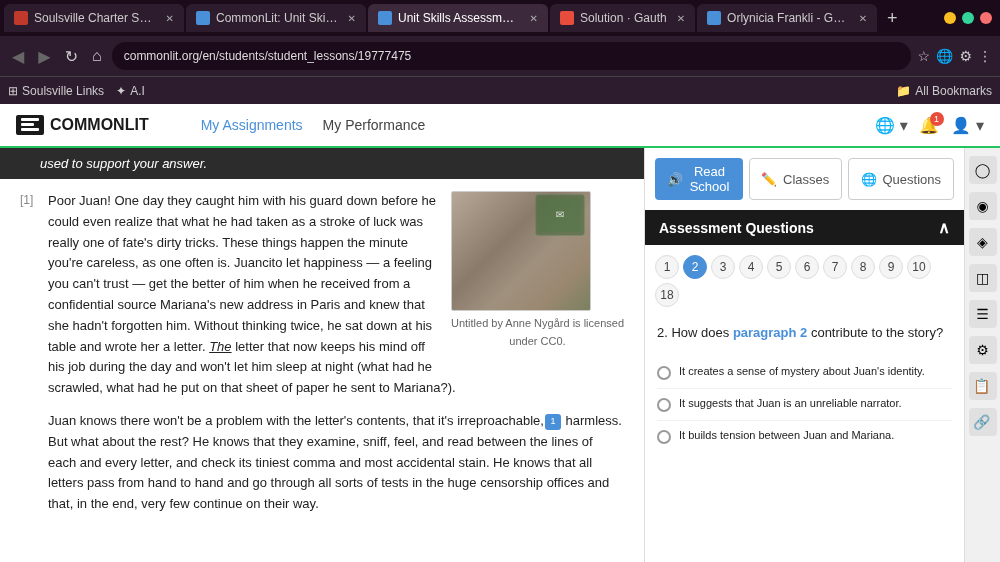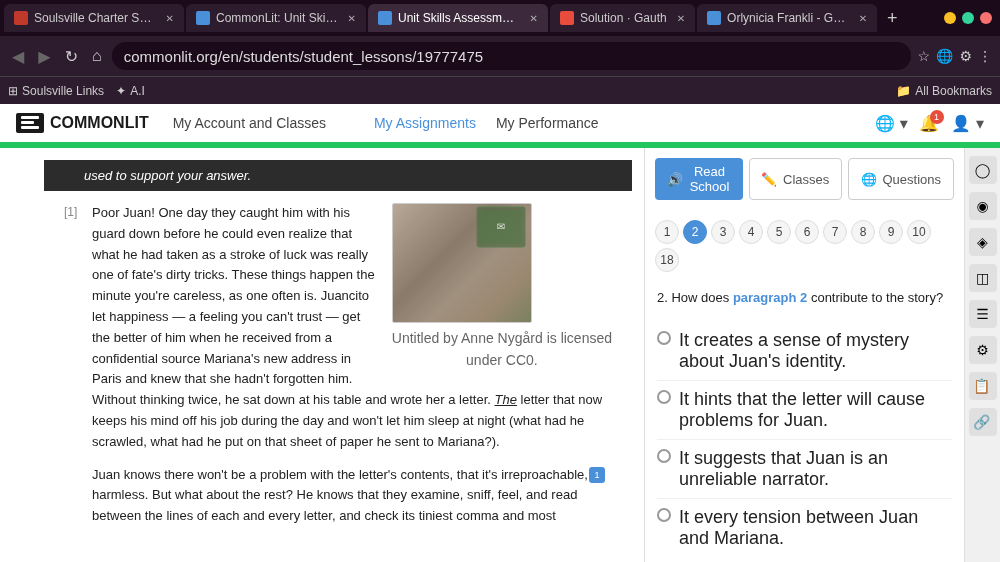--- a/index.html
+++ b/index.html
@@ -11,54 +11,54 @@
     .tab { display: flex; align-items: center; height: 28px; padding: 0 10px; border-radius: 6px 6px 0 0; font-size: 12px; color: #ccc; gap: 6px; max-width: 180px; overflow: hidden; white-space: nowrap; cursor: pointer; background: #2d1b2e; }
     .tab.active { background: #3c2a3c; color: #fff; }
     .tab .tab-favicon { width: 14px; height: 14px; border-radius: 2px; flex-shrink: 0; }
     .tab .tab-close { margin-left: 4px; font-size: 10px; color: #aaa; }
     .tab .tab-text { overflow: hidden; text-overflow: ellipsis; }
     .new-tab-btn { background: none; border: none; color: #ccc; font-size: 18px; cursor: pointer; padding: 0 8px; }
 
     .address-bar-row { display: flex; align-items: center; height: 40px; padding: 4px 8px; gap: 6px; background: #2d1b2e; }
     .nav-btn { background: none; border: none; color: #ccc; font-size: 16px; cursor: pointer; padding: 4px; }
     .nav-btn:disabled { color: #666; }
-    .address-bar { flex: 1; height: 28px; background: #1a0a1a; border: none; border-radius: 14px; color: #ddd; font-size: 15px; padding: 0 12px; outline: none; }
+    .address-bar { flex: 1; height: 28px; background: #1a0a1a; border: none; border-radius: 14px; color: #ddd; font-size: 12px; padding: 0 12px; outline: none; }
     .browser-actions { display: flex; align-items: center; gap: 6px; }
     .browser-action-btn { background: none; border: none; color: #ccc; cursor: pointer; font-size: 14px; }
     .win-btn { width: 12px; height: 12px; border-radius: 50%; border: none; cursor: pointer; font-size: 8px; display: flex; align-items: center; justify-content: center; color: transparent; }
     .win-btn.minimize { background: #fbbf24; }
     .win-btn.maximize { background: #34d399; }
     .win-btn.close { background: #f87171; }
 
     .bookmarks-bar { display: flex; align-items: center; height: 28px; padding: 0 8px; gap: 12px; background: #2d1b2e; border-top: 1px solid #444; }
     .bookmark-item { display: flex; align-items: center; gap: 4px; color: #ccc; font-size: 12px; cursor: pointer; }
 
     
-    .app-header { background: #fff; height: 44px; display: flex; align-items: center; padding: 0 16px; border-bottom: 6px solid #22c55e; gap: 24px; }
+    .app-header { background: #fff; height: 44px; display: flex; align-items: center; padding: 0 16px; border-bottom: 2px solid #22c55e; gap: 24px; }
     .logo { display: flex; align-items: center; gap: 6px; font-weight: bold; font-size: 16px; color: #1a1a1a; }
     .logo-icon { width: 28px; height: 20px; background: #1a1a1a; border-radius: 2px; display: flex; align-items: center; justify-content: center; }
     .nav-links { display: flex; gap: 20px; flex: 1; }
     .nav-link { font-size: 14px; color: #444; text-decoration: none; cursor: pointer; }
     .nav-link.active { color: #4a90d9; margin-left: 28px; }
     .header-right { display: flex; align-items: center; gap: 12px; }
     .header-icon-btn { background: none; border: none; cursor: pointer; color: #555; font-size: 16px; position: relative; }
     .badge { position: absolute; top: -4px; right: -4px; background: #e74c3c; color: #fff; font-size: 9px; width: 14px; height: 14px; border-radius: 50%; display: flex; align-items: center; justify-content: center; }
 
     
     .main-content { display: flex; height: calc(562px - 36px - 40px - 28px - 44px); background: #fff; }
 
     
-    .reading-panel { flex: 1; overflow: hidden; padding: 12px; position: relative; margin-left: 32px; }
+    .reading-panel { flex: 1; overflow: hidden; padding: 0; position: relative; }
     .question-banner { background: #2c2c2c; color: #fff; padding: 8px 16px 8px 40px; font-size: 13px; font-style: italic; }
     .text-content { padding: 12px 20px; overflow-y: auto; height: calc(100% - 50px); }
     .paragraph-wrapper { display: flex; gap: 8px; margin-bottom: 12px; }
     .para-num { color: #888; font-size: 12px; min-width: 20px; padding-top: 2px; }
     .para-text { font-size: 13px; line-height: 1.6; color: #222; }
     .italic { font-style: italic; text-decoration: underline; }
-    .image-caption { font-size: 14px; color: #666; margin-top: 4px; }
+    .image-caption { font-size: 11px; color: #666; margin-top: 4px; }
     .inline-footnote { display: inline-flex; align-items: center; justify-content: center; width: 16px; height: 16px; background: #4a90d9; color: #fff; font-size: 9px; border-radius: 3px; vertical-align: middle; margin: 0 1px; }
     .reading-image { width: 140px; height: 120px; background: #b8a898; border: 1px solid #ccc; object-fit: cover; border-radius: 2px; }
     .image-block { float: right; margin: 0 0 8px 12px; text-align: center; }
 
     
     .right-panel { width: 320px; background: #fff; border-left: 1px solid #ddd; display: flex; flex-direction: column; }
     .tool-buttons { display: flex; gap: 6px; padding: 10px; background: #fff; }
     .tool-btn { display: flex; align-items: center; gap: 5px; padding: 6px 12px; border-radius: 4px; border: none; font-size: 13px; cursor: pointer; }
     .tool-btn.blue { background: #4a90d9; color: #fff; }
     .tool-btn.outline { background: #fff; color: #555; border: 1px solid #ccc; }
@@ -67,21 +67,21 @@
     .chevron-up { color: #fff; font-size: 16px; }
 
     .question-numbers { display: flex; gap: 4px; padding: 10px; flex-wrap: wrap; }
     .q-num { width: 24px; height: 24px; border-radius: 50%; display: flex; align-items: center; justify-content: center; font-size: 12px; cursor: pointer; border: 1px solid #ddd; background: #f5f5f5; color: #444; }
     .q-num.active { background: #4a90d9; color: #fff; border-color: #4a90d9; }
 
     .question-text { padding: 6px 12px 10px; font-size: 13px; line-height: 1.5; color: #222; }
     .question-text .highlight { color: #4a90d9; font-weight: bold; cursor: pointer; }
 
     .answer-options { padding: 4px 12px; }
-    .answer-option { display: flex; align-items: flex-start; gap: 8px; padding: 8px 0; font-size: 18px; color: #222; border-bottom: 1px solid #f0f0f0; cursor: pointer; }
+    .answer-option { display: flex; align-items: flex-start; gap: 8px; padding: 8px 0; font-size: 11px; color: #222; border-bottom: 1px solid #f0f0f0; cursor: pointer; }
     .answer-option:last-child { border-bottom: none; }
     .radio-circle { width: 14px; height: 14px; border-radius: 50%; border: 2px solid #999; flex-shrink: 0; margin-top: 1px; background: #fff; }
 
     
     .side-icons { width: 36px; background: #f0f0f0; display: flex; flex-direction: column; align-items: center; padding-top: 8px; gap: 8px; border-left: 1px solid #ddd; }
     .side-icon { width: 28px; height: 28px; background: #e0e0e0; border-radius: 4px; display: flex; align-items: center; justify-content: center; font-size: 14px; cursor: pointer; }
   </style>
 </head>
 <body>
 
@@ -156,21 +156,20 @@
     <div class="logo-icon">
       <svg width="18" height="14" viewBox="0 0 18 14" fill="white">
         <rect x="0" y="0" width="18" height="3" rx="1"></rect>
         <rect x="0" y="5" width="13" height="3" rx="1"></rect>
         <rect x="0" y="10" width="18" height="3" rx="1"></rect>
       </svg>
     </div>
     <span>COMMONLIT</span>
   </div>
   <nav class="nav-links">
-    <a class="nav-link">My Account and Classes</a>
     <a class="nav-link active">My Assignments</a>
     <a class="nav-link">My Performance</a>
   </nav>
   <div class="header-right">
     <button class="header-icon-btn">🌐 ▾</button>
     <button class="header-icon-btn" style="position:relative;">
       🔔
       <span class="badge">1</span>
     </button>
     <button class="header-icon-btn">👤 ▾</button>
@@ -221,20 +220,24 @@
       <button class="tool-btn outline">
         <span>✏️</span>
         <span>Classes</span>
       </button>
       <button class="tool-btn outline">
         <span>🌐</span>
         <span>Questions</span>
       </button>
     </div>
 
+    <div class="assessment-header">
+      <span>Assessment Questions</span>
+      <span class="chevron-up">∧</span>
+    </div>
 
     <div class="question-numbers">
       <div class="q-num">1</div>
       <div class="q-num active">2</div>
       <div class="q-num">3</div>
       <div class="q-num">4</div>
       <div class="q-num">5</div>
       <div class="q-num">6</div>
       <div class="q-num">7</div>
       <div class="q-num">8</div>
@@ -247,29 +250,25 @@
       2. How does <span class="highlight">paragraph 2</span> contribute to the story?
     </div>
 
     <div class="answer-options">
       <div class="answer-option">
         <div class="radio-circle"></div>
         <span>It creates a sense of mystery about Juan's identity.</span>
       </div>
       <div class="answer-option">
         <div class="radio-circle"></div>
-        <span>It hints that the letter will cause problems for Juan.</span>
+        <span>It suggests that Juan is an unreliable narrator.</span>
       </div>
       <div class="answer-option">
         <div class="radio-circle"></div>
-        <span>It suggests that Juan is an unreliable narrator.</span>
-      </div>
-      <div class="answer-option">
-        <div class="radio-circle"></div>
-        <span>It every tension between Juan and Mariana.</span>
+        <span>It builds tension between Juan and Mariana.</span>
       </div>
     </div>
   </div>
 
   <div class="side-icons">
     <div class="side-icon">◯</div>
     <div class="side-icon">◉</div>
     <div class="side-icon">◈</div>
     <div class="side-icon">◫</div>
     <div class="side-icon">☰</div>

